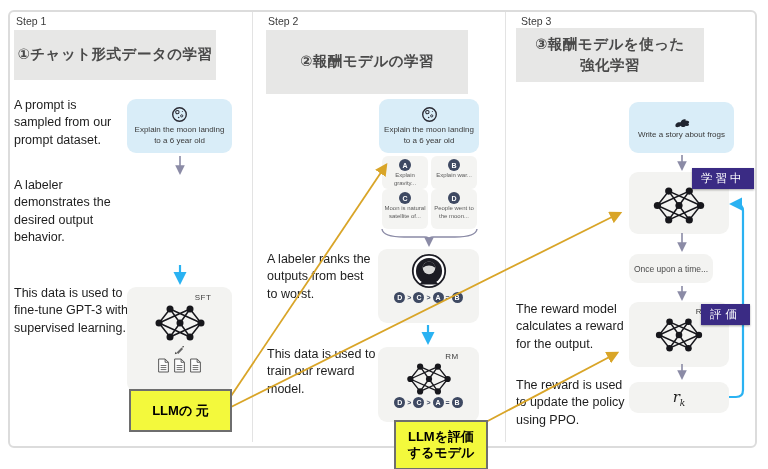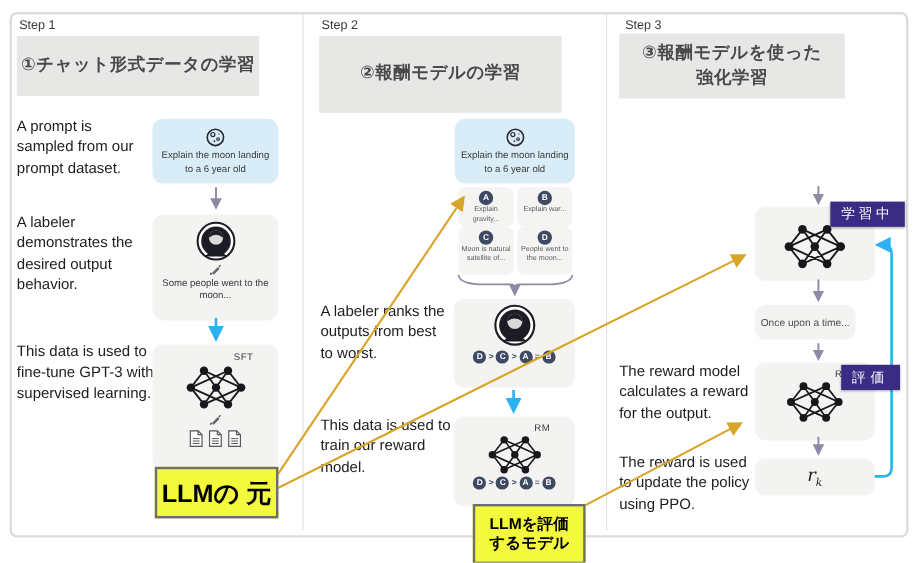--- a/index.html
+++ b/index.html
@@ -104,29 +104,20 @@
 
   <div class="pbox" style="left:127px;top:99px;width:105px;height:54px">
     <svg width="17" height="17">
         <use href="#ic-moon"></use>
       </svg>
     <div class="ptext">Explain the moon landing to a 6 year old</div>
   </div>
 
   <div class="bt" style="left:14px;top:177px;width:118px">A labeler demonstrates the desired output behavior.</div>
 
-  <div class="gbox" style="left:127px;top:179px;width:105px;height:83px;padding-top:5px;gap:1px">
-    <svg width="34" height="34">
-        <use href="#ic-avatar"></use>
-      </svg>
-    <svg width="11" height="11">
-        <use href="#ic-pencil"></use>
-      </svg>
-    <div class="ptext">Some people went to the moon...</div>
-  </div>
 
   <div class="bt" style="left:14px;top:285px;width:118px">This data is used to fine-tune GPT-3 with supervised learning.</div>
 
   <div class="gbox" style="left:127px;top:287px;width:105px;height:99px;padding-top:6px;gap:3px">
     <div class="mlabel">SFT</div>
     <svg width="50" height="36">
         <use href="#ic-net"></use>
       </svg>
     <svg width="11" height="11">
         <use href="#ic-pencil"></use>
@@ -137,21 +128,21 @@
         </svg>
       <svg width="13" height="15">
           <use href="#ic-doc"></use>
         </svg>
       <svg width="13" height="15">
           <use href="#ic-doc"></use>
         </svg>
     </div>
   </div>
 
-  <div class="ybox" style="left:129px;top:389px;width:99px;height:39px;font-size:21px">LLMの 元</div>
+  <div class="ybox" style="left:129px;top:389px;width:99px;height:39px;font-size:13px">LLMの 元</div>
 
   <div class="steplabel" style="left:268px;top:15px">Step 2</div>
   <div class="hdr" style="left:266px;top:30px;width:202px;height:64px">②報酬モデルの学習</div>
 
 
   <div class="pbox" style="left:379px;top:99px;width:100px;height:54px">
     <svg width="17" height="17">
         <use href="#ic-moon"></use>
       </svg>
     <div class="ptext">Explain the moon landing to a 6 year old</div>
@@ -214,20 +205,26 @@
     <span>するモデル</span>
   </div>
 
   <div class="steplabel" style="left:521px;top:15px">Step 3</div>
   <div class="hdr" style="left:516px;top:28px;width:188px;height:54px">
     <span>③報酬モデルを使った</span>
     <span>強化学習</span>
   </div>
 
 
+  <div class="pbox" style="left:629px;top:102px;width:105px;height:51px">
+    <svg width="17" height="13">
+        <use href="#ic-frog"></use>
+      </svg>
+    <div class="ptext">Write a story about frogs</div>
+  </div>
 
 
   <div class="gbox" style="left:629px;top:172px;width:100px;height:58px;padding-top:4px;gap:2px">
     <div class="mlabel">PPO</div>
     <svg width="52" height="37">
         <use href="#ic-net"></use>
       </svg>
   </div>
   <div class="pbadge" style="left:692px;top:168px">学習中</div>
 

